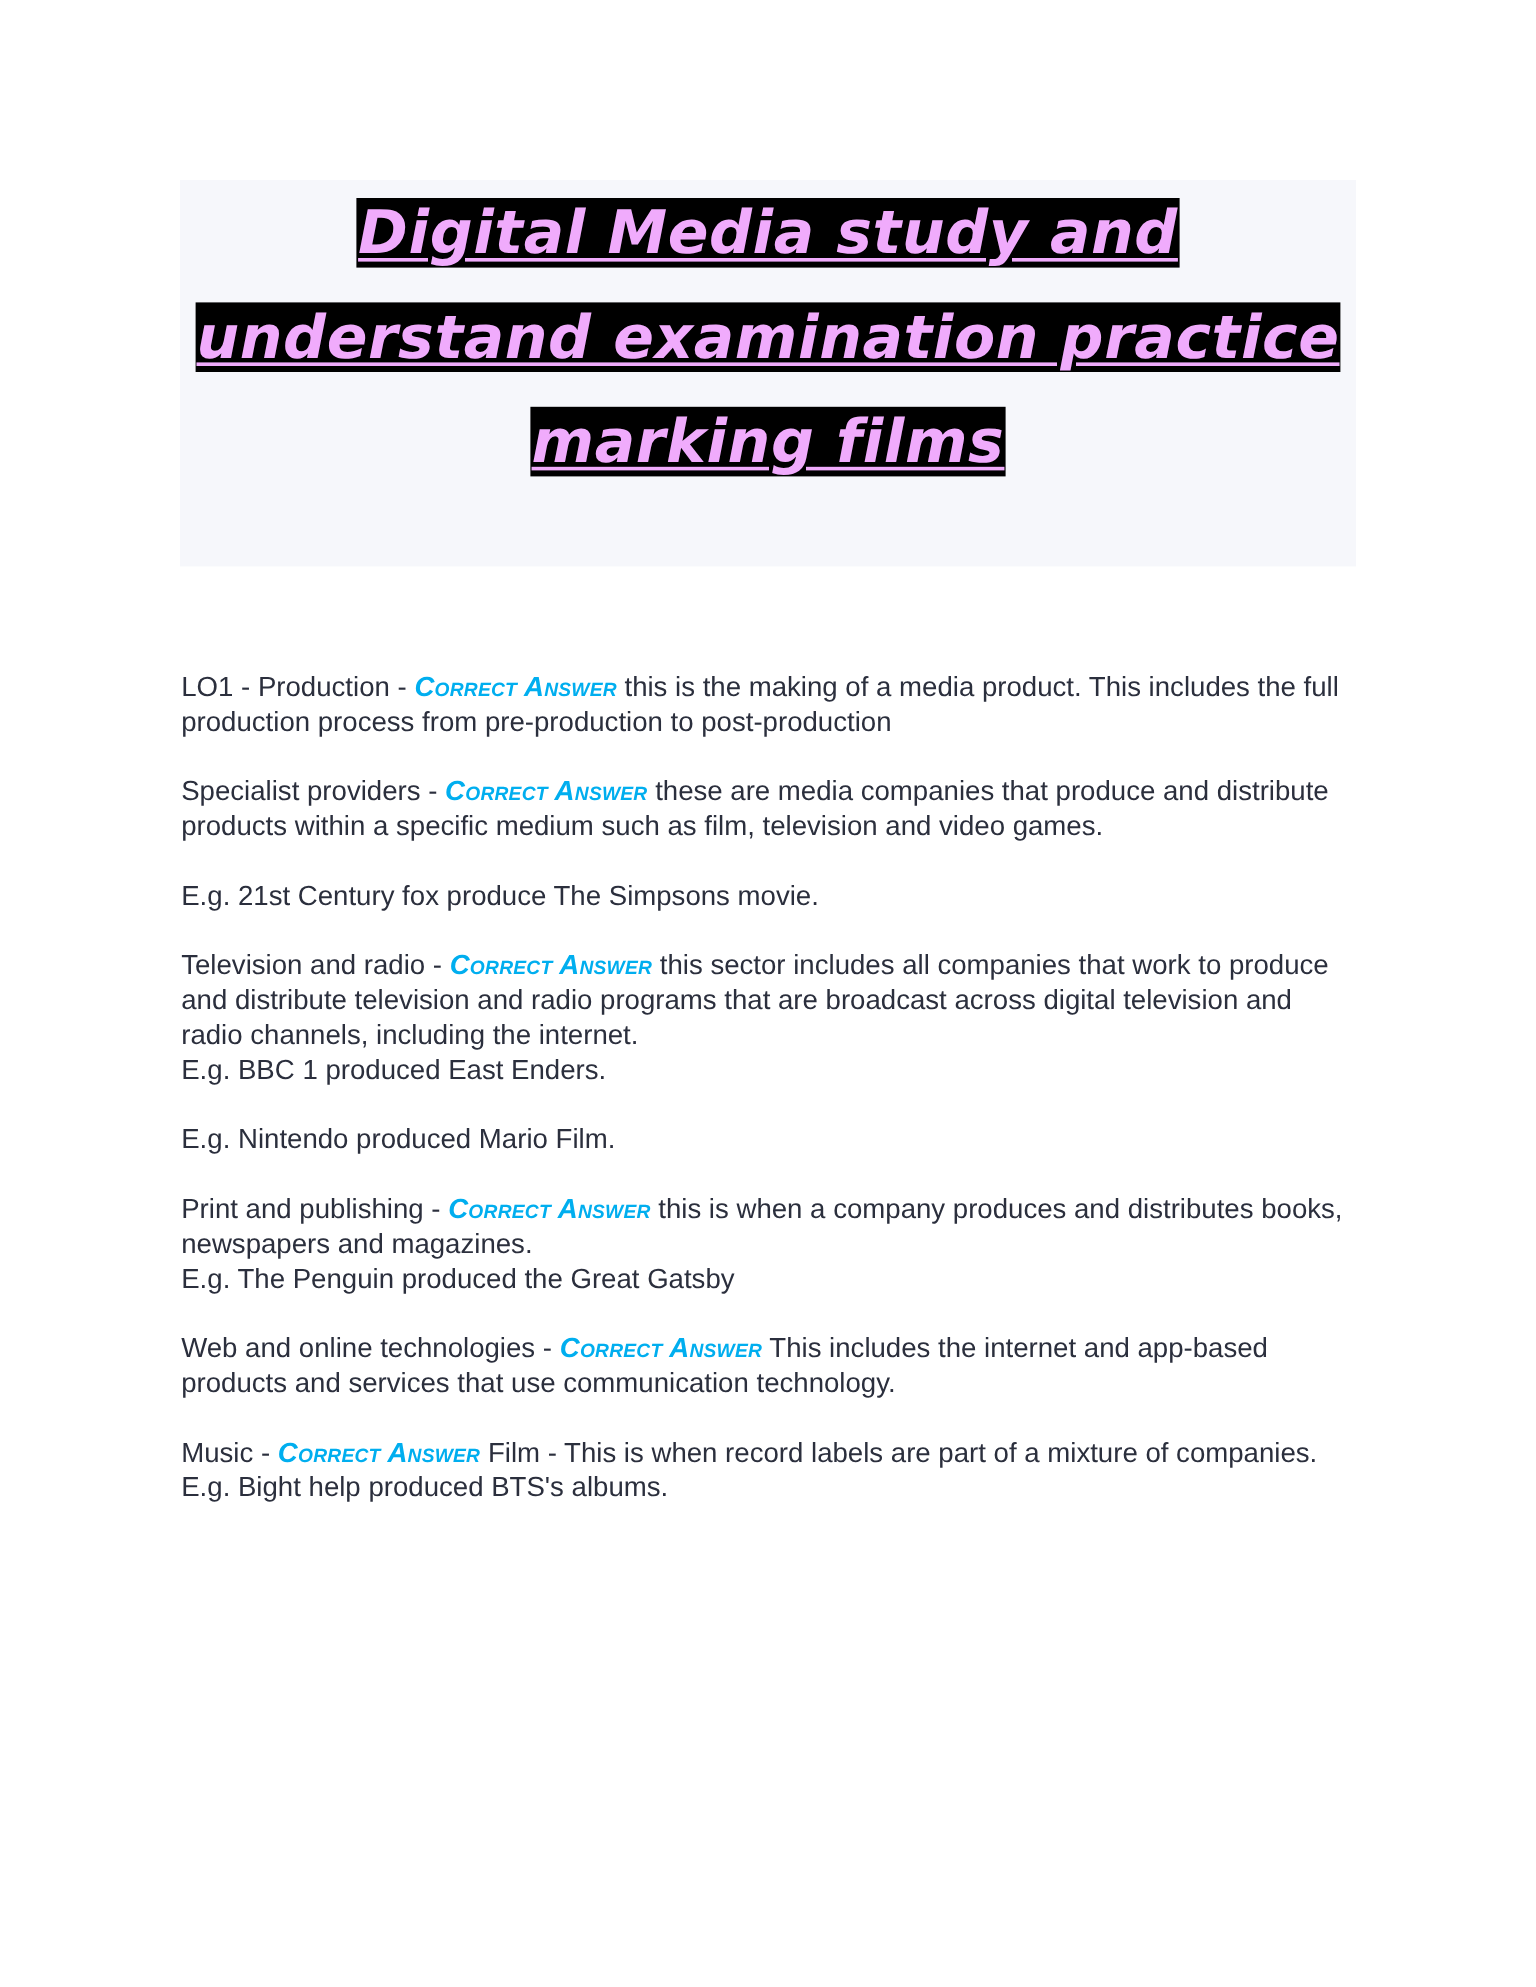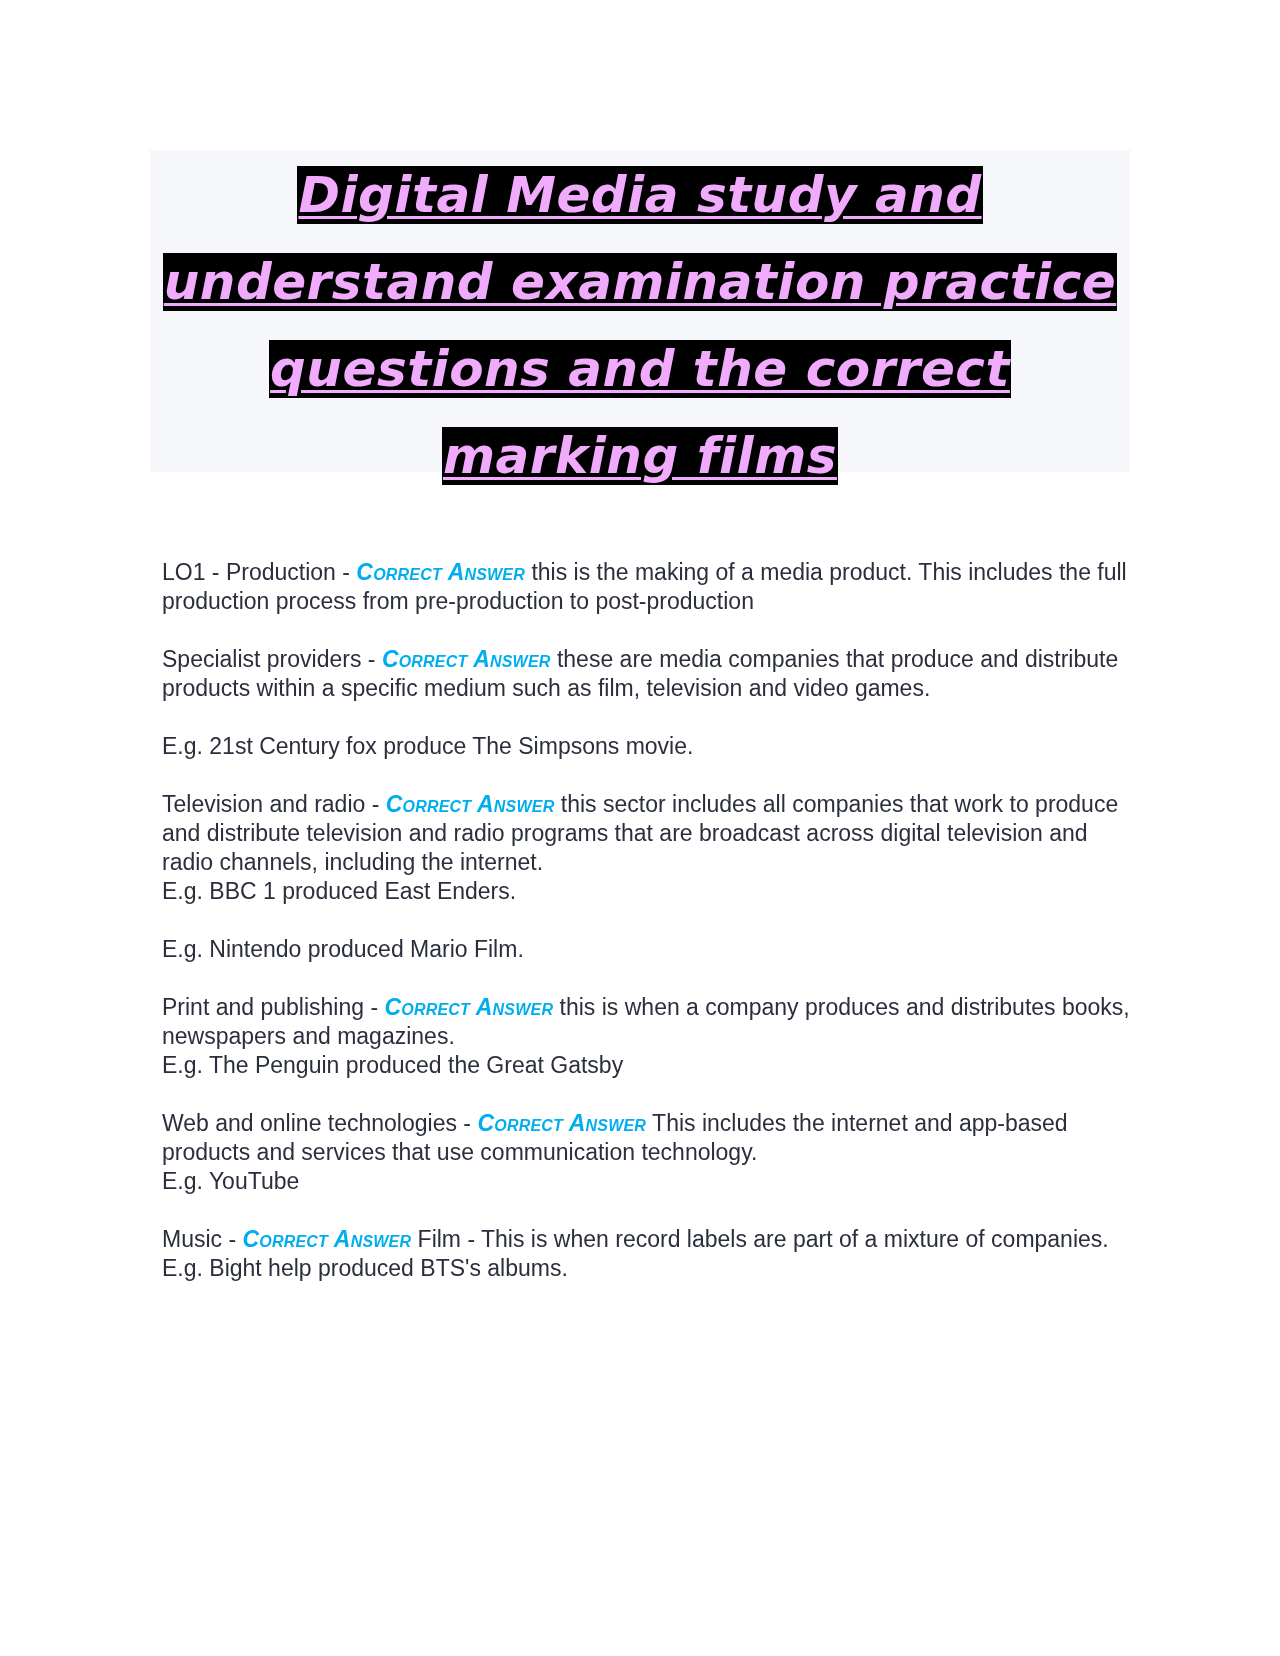--- a/index.html
+++ b/index.html
@@ -50,21 +50,21 @@
       padding: 0 1px;
       text-decoration: underline;
       text-decoration-thickness: 3px;
       text-underline-offset: 4px;
       vertical-align: middle;
       letter-spacing: 0.5px;
     }
     .title-line:first-child { margin-top: 0px; }
     .content {
       position: absolute;
-      left: 162px;
+      left: 151px;
       top: 558px;
       width: 970px;
       font-size: 23px;
       line-height: 29px;
     }
     .entry {
       margin: 0 0 29px 0;
     }
     .entry p {
       margin: 0;
@@ -79,21 +79,20 @@
     }
   </style>
 </head>
 <body>
 
 <div class="page">
 
   <div class="title-block">
     <div class="title-line"><span>Digital Media study and</span></div>
     <div class="title-line"><span>understand examination practice</span></div>
-    <div class="title-line"><span>questions and the correct</span></div>
     <div class="title-line"><span>marking films</span></div>
   </div>
 
   <div class="content">
 
     <div class="entry">
       <p><span>LO1 - Production</span><span> - </span><span class="ca">Correct Answer</span> <span>this is the making of a media product. This includes the full production process from pre-production to post-production</span></p>
     </div>
 
     <div class="entry">
@@ -113,21 +112,20 @@
       <p>E.g. Nintendo produced Mario Film.</p>
     </div>
 
     <div class="entry">
       <p><span>Print and publishing</span><span> - </span><span class="ca">Correct Answer</span> <span>this is when a company produces and distributes books, newspapers and magazines.</span></p>
       <p>E.g. The Penguin produced the Great Gatsby</p>
     </div>
 
     <div class="entry">
       <p><span>Web and online technologies</span><span> - </span><span class="ca">Correct Answer</span> <span>This includes the internet and app-based products and services that use communication technology.</span></p>
-      <p>E.g. YouTube</p>
     </div>
 
     <div class="entry">
       <p><span>Music</span><span> - </span><span class="ca">Correct Answer</span> <span>Film - This is when record labels are part of a mixture of companies.</span></p>
       <p>E.g. Bight help produced BTS's albums.</p>
     </div>
 
   </div>
 </div>
 

